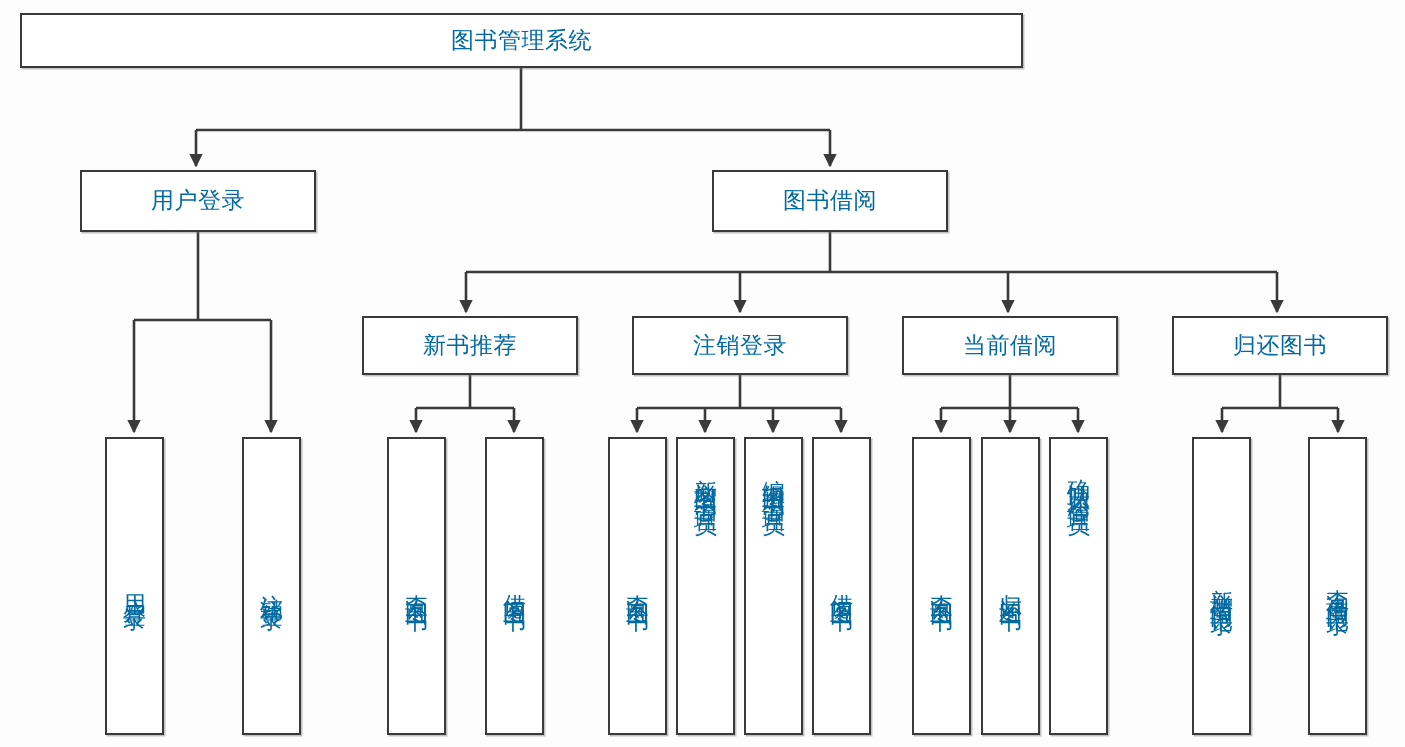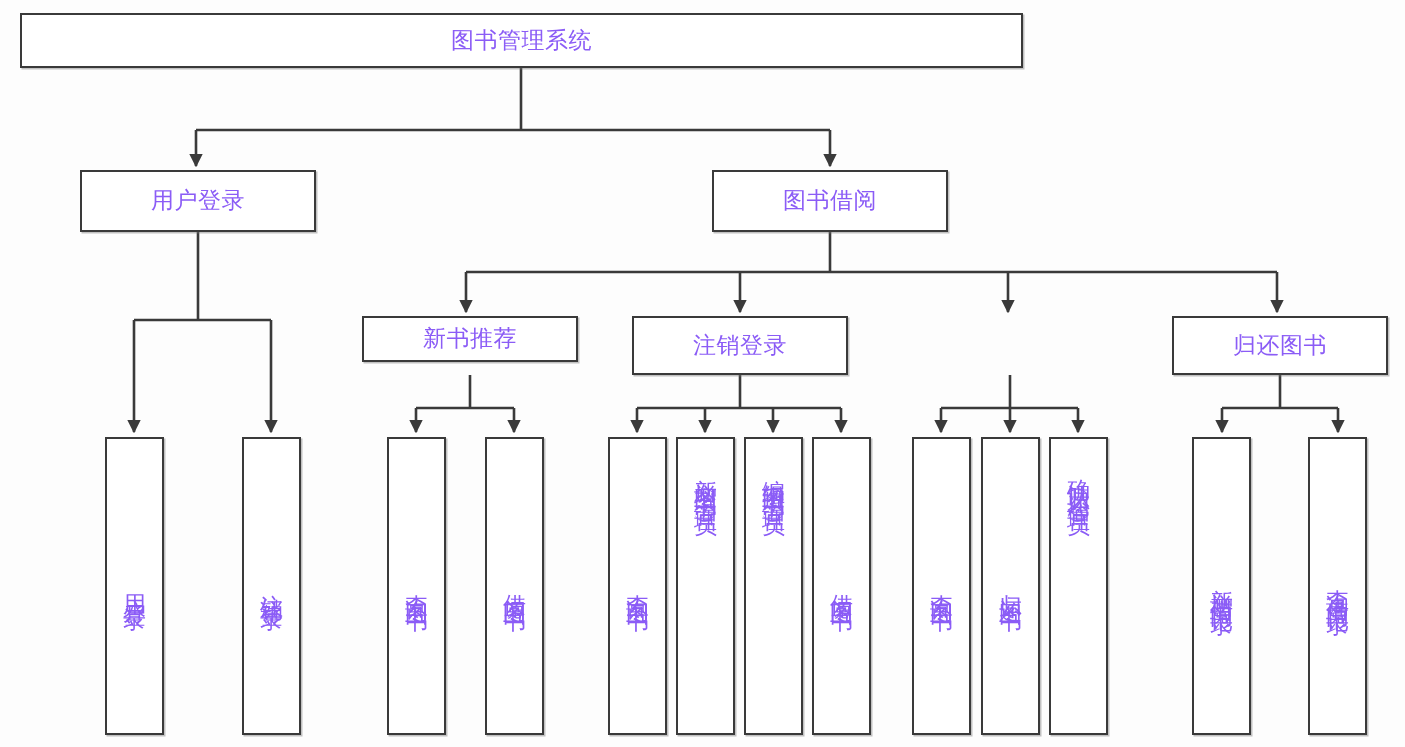--- a/index.html
+++ b/index.html
@@ -29,21 +29,21 @@
     position: absolute;
     box-sizing: border-box;
     background: #ffffff;
     border: 2.5px solid #3a3a3a;
     display: flex;
     align-items: center;
     justify-content: center;
     box-shadow: 1.5px 1.5px 0 rgba(120,120,120,0.45);
   }
   .node-label {
-    color: #8b5cf6;
+    color: #0369a1;
     font-size: 23px;
     line-height: 1.18;
     letter-spacing: 0.5px;
     white-space: nowrap;
     font-family: "DejaVu Sans", "Liberation Sans", sans-serif;
   }
   .node.leaf {
     align-items: flex-start;
     justify-content: center;
     padding-top: 22px;
@@ -131,26 +131,29 @@
     <span class="node-label">图书管理系统</span>
   </div>
 
   <div class="node" style="left:80px; top:170px; width:236px; height:62px;">
     <span class="node-label">用户登录</span>
   </div>
   <div class="node" style="left:712px; top:170px; width:236px; height:62px;">
     <span class="node-label">图书借阅</span>
   </div>
 
-  <div class="node" style="left:362px; top:316px; width:216px; height:46px;justify-content:center;">
+  <div class="node" style="left:362px; top:316px; width:216px; height:59px;justify-content:center;">
     <span class="node-label">新书推荐</span>
   </div>
   <div class="node" style="left:632px; top:316px; width:216px; height:59px;">
     <span class="node-label">注销登录</span>
   </div>
+  <div class="node" style="left:902px; top:316px; width:216px; height:59px;">
+    <span class="node-label">当前借阅</span>
+  </div>
   <div class="node" style="left:1172px; top:316px; width:216px; height:59px;">
     <span class="node-label">归还图书</span>
   </div>
 
   <div class="node leaf centered" style="left:105px; top:437px; width:59px; height:298px;">
     <span class="node-label">用户登录</span>
   </div>
   <div class="node leaf centered" style="left:242px; top:437px; width:59px; height:298px;">
     <span class="node-label">注销登录</span>
   </div>

